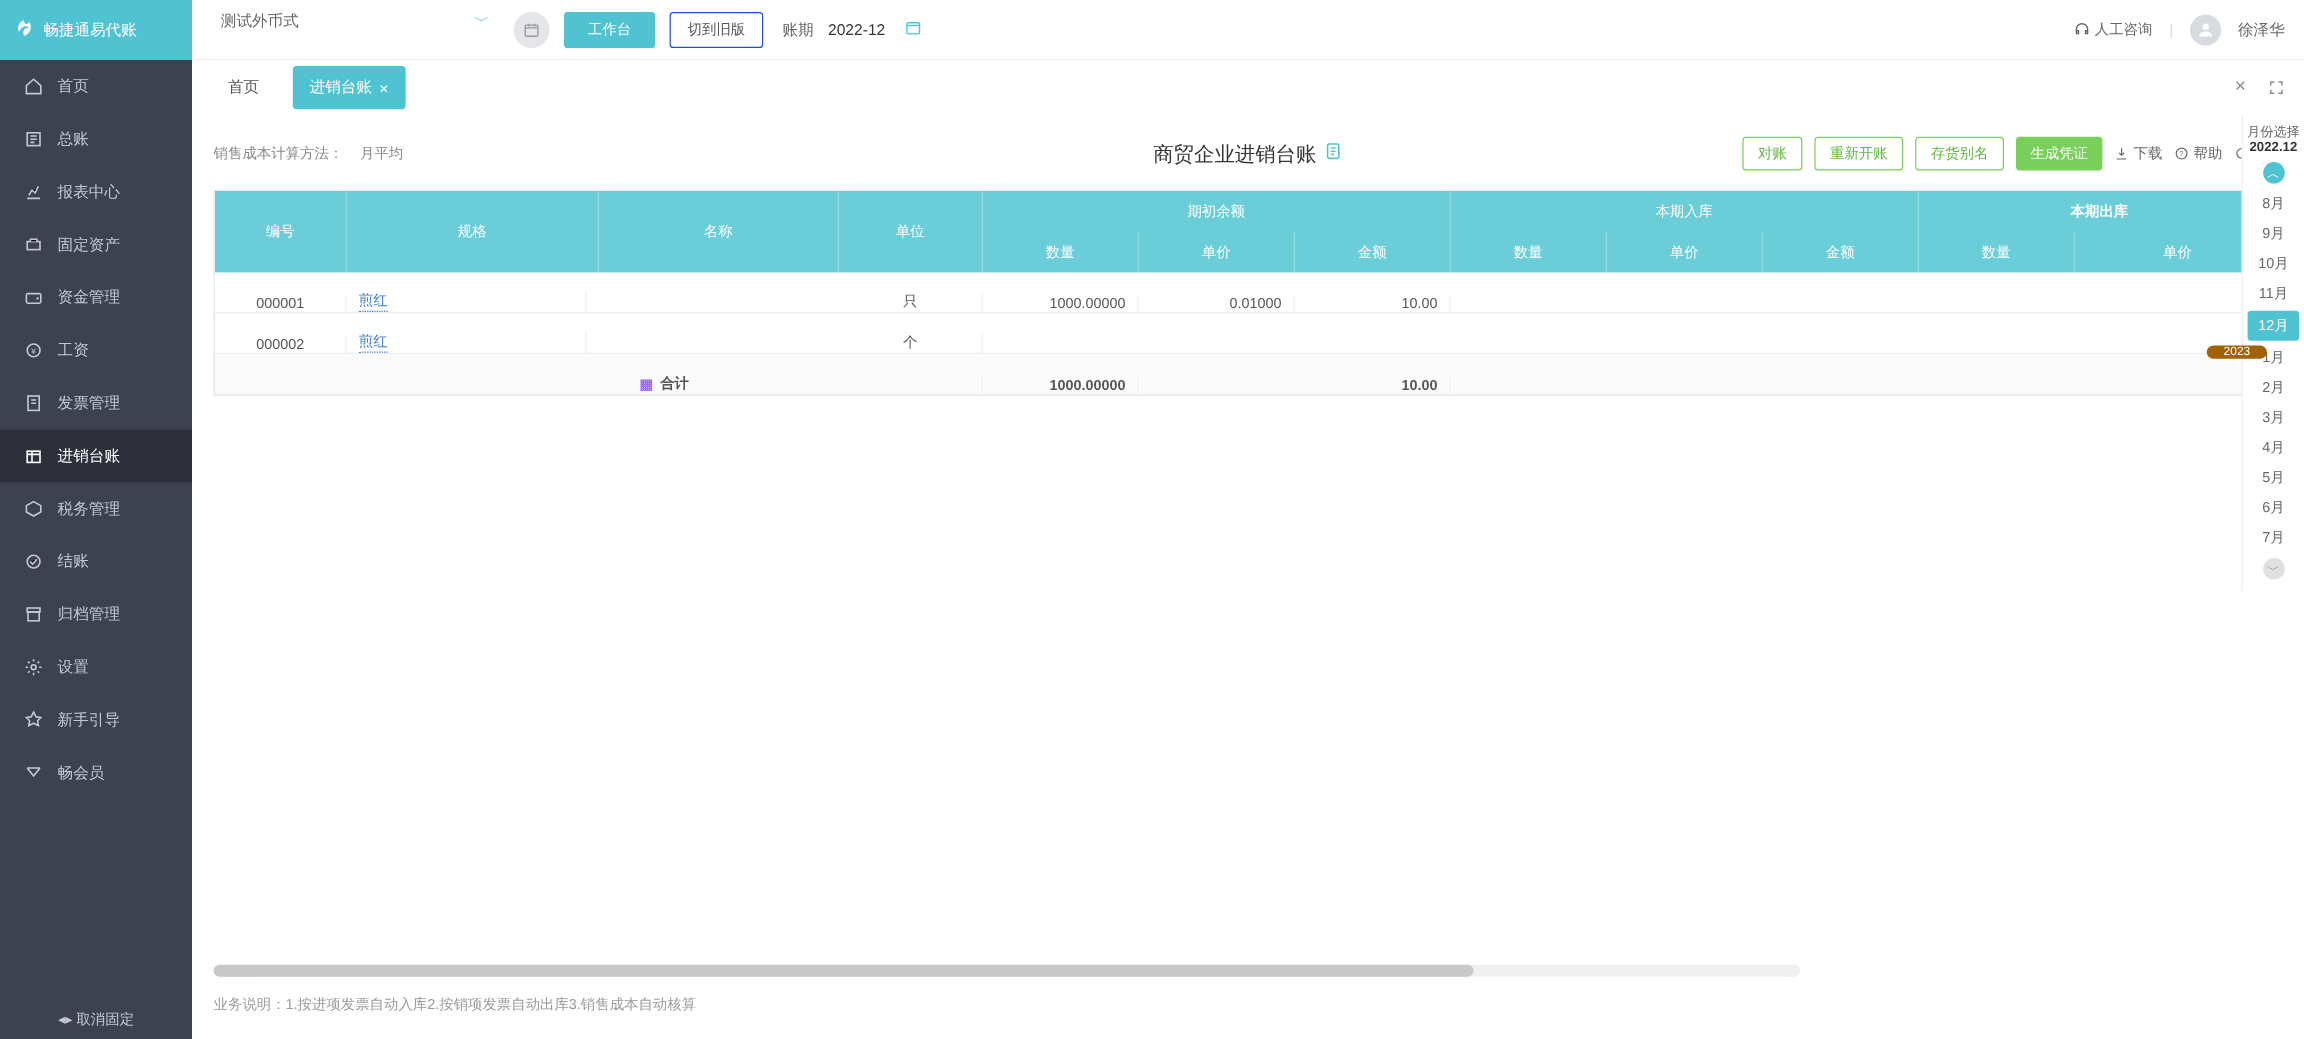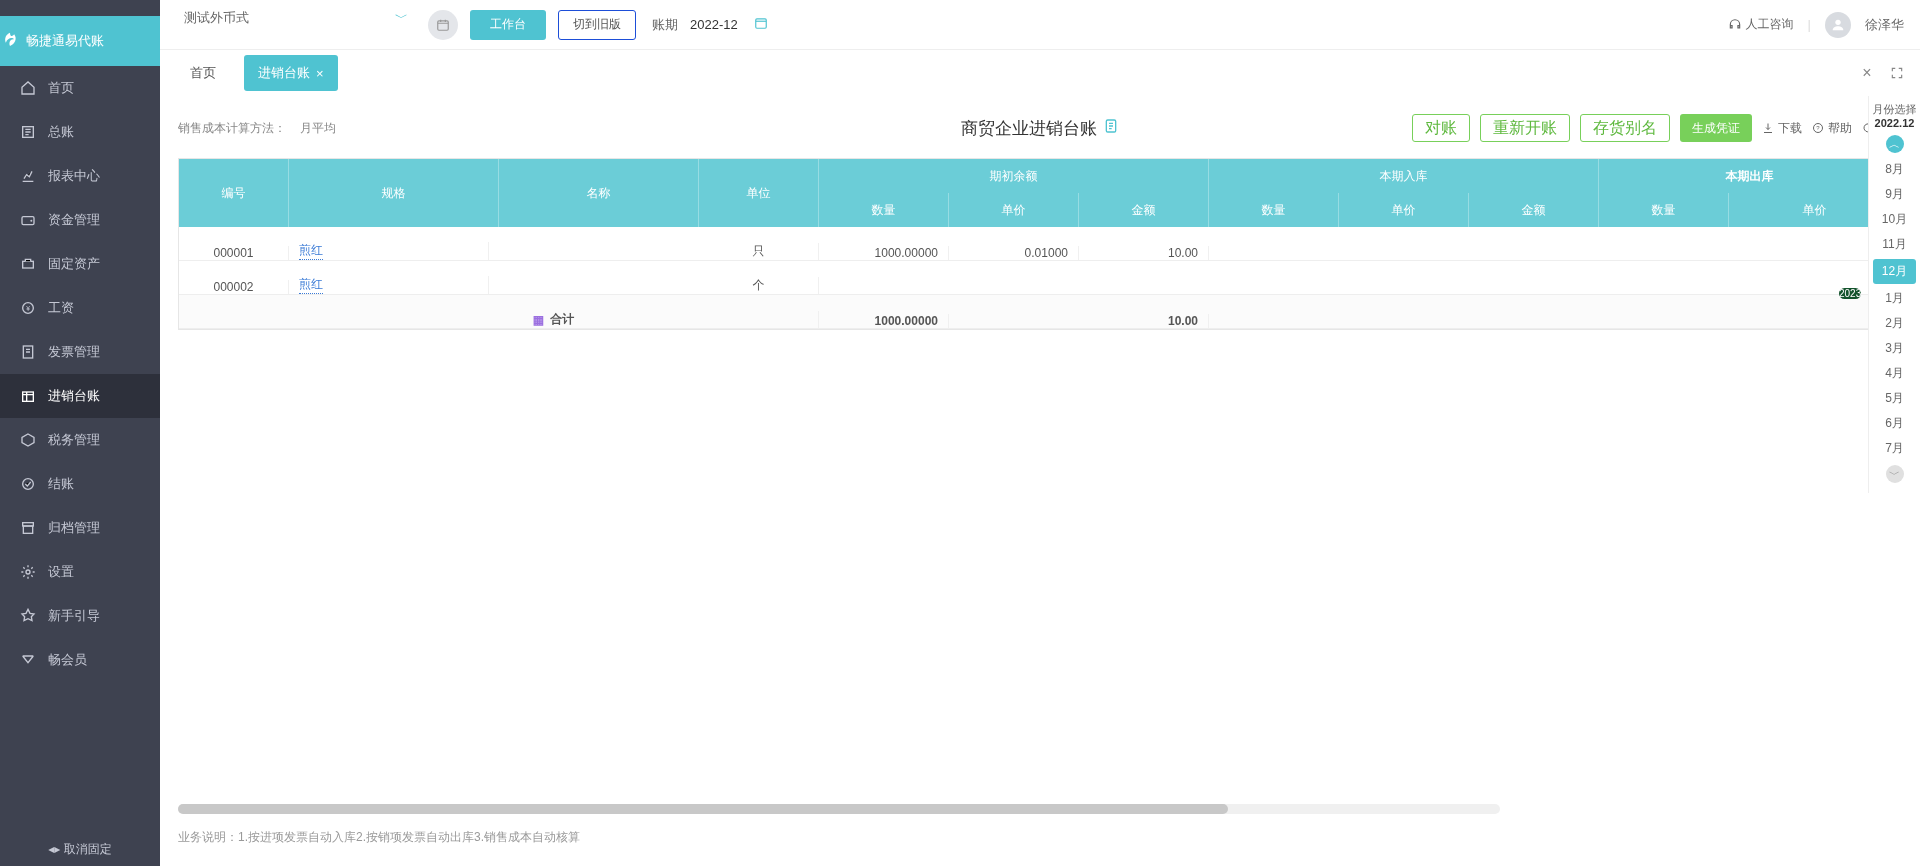--- a/index.html
+++ b/index.html
@@ -1,20 +1,20 @@
 <!DOCTYPE html>
 <html><head>
 <meta charset="utf-8">
 <style>
 * { margin: 0; padding: 0; box-sizing: border-box; font-family: "Microsoft YaHei", "PingFang SC", sans-serif; }
 body { width: 1920px; height: 866px; background: #fff; overflow: hidden; font-size: 12px; color: #333; }
 
 
 .sidebar { position: absolute; left: 0; top: 0; width: 160px; height: 866px; background: #3e4250; color: #c5c8d4; }
-.brand { height: 50px; background: #4fc3d1; display: flex; align-items: center; padding-left: 0; color: #fff; font-size: 13px; font-weight: 500; margin-top: 16px; }
+.brand { height: 50px; background: #4fc3d1; display: flex; align-items: center; padding-left: 10px; color: #fff; font-size: 13px; font-weight: 500; }
 .brand svg { margin-right: 6px; }
 .nav-item { height: 44px; display: flex; align-items: center; padding-left: 20px; cursor: pointer; font-size: 13px; gap: 12px; }
 .nav-item.active { background: #2d303b; color: #fff; }
 .nav-item .nav-icon { width: 16px; height: 16px; display: inline-flex; align-items: center; justify-content: center; }
 .unpin { position: absolute; bottom: 8px; left: 0; right: 0; text-align: center; color: #c5c8d4; font-size: 12px; cursor: pointer; }
 
 
 .topbar { position: absolute; left: 160px; top: 0; right: 0; height: 50px; display: flex; align-items: center; padding: 0 16px; gap: 12px; border-bottom: 1px solid #eee; }
 .org-select { min-width: 240px; height: 32px; display: flex; justify-content: space-between; padding: 0 8px; color: #666; cursor: pointer; font-size: 13px; }
 .org-select .chev { color: #4fc3d1; }
@@ -35,21 +35,21 @@
 .tab-close-all { position: absolute; right: 42px; top: 12px; width: 22px; height: 22px; color: #888; cursor: pointer; display:flex; align-items:center; justify-content:center; font-size:16px; }
 .tab-expand { position: absolute; right: 12px; top: 12px; width: 22px; height: 22px; color: #888; cursor: pointer; display:flex; align-items:center; justify-content:center; }
 
 
 .content { position: absolute; left: 160px; top: 96px; right: 0; bottom: 0; padding: 12px 18px 0 18px; }
 .toolbar { display: flex; align-items: center; height: 40px; }
 .cost-method { color: #888; font-size: 12px; display: flex; gap: 14px; }
 .page-title { position: absolute; left: 50%; transform: translateX(-50%); font-size: 17px; color: #333; display: flex; align-items: center; gap: 6px; }
 .page-title .doc-icon { color: #4fc3d1; }
 .toolbar-right { margin-left: auto; display: flex; align-items: center; gap: 10px; }
-.btn-green-outline { border: 1px solid #78d05a; color: #5fb93f; background: #fff; height: 28px; padding: 0 12px; border-radius: 3px; cursor: pointer; font-size: 16px; }
+.btn-green-outline { border: 1px solid #78d05a; color: #5fb93f; background: #fff; height: 28px; padding: 0 12px; border-radius: 3px; cursor: pointer; font-size: 12px; }
 .btn-green { border: none; color: #fff; background: #78d05a; height: 28px; padding: 0 12px; border-radius: 3px; cursor: pointer; font-size: 12px; }
 .link-action { color: #666; font-size: 12px; cursor: pointer; display: flex; align-items: center; gap: 4px; }
 
 
 .table-wrap { margin-top: 10px; border: 1px solid #e6e6e6; overflow: hidden; }
 .thead { background: #6bcdd7; color: #fff; }
 .thead .row1, .thead .row2 { display: flex; }
 .thead .cell { display: flex; align-items: center; justify-content: center; height: 34px; border-right: 1px solid rgba(255,255,255,0.3); font-size: 12px; }
 .col-id { width: 110px; } .col-name { width: 200px; } .col-spec { width: 210px; } .col-unit { width: 120px; }
 .col-qty { width: 130px; } .col-price { width: 130px; } .col-amt { width: 130px; }
@@ -72,21 +72,21 @@
 .footer-note { position: absolute; left: 178px; bottom: 20px; color: #999; font-size: 12px; display: flex; }
 
 
 .month-panel { position: absolute; right: 0; top: 96px; width: 52px; background: #fff; border-left: 1px solid #eee; padding: 6px 0; text-align: center; }
 .month-panel .hdr { font-size: 11px; color: #666; }
 .month-panel .cur { font-size: 11px; font-weight: 700; color: #333; margin-bottom: 6px; }
 .month-panel .up, .month-panel .down { width: 18px; height: 18px; margin: 4px auto; border-radius: 50%; background: #4fc3d1; color:#fff; display:flex; align-items:center; justify-content:center; cursor:pointer; font-size:11px; }
 .month-panel .down { background:#e0e0e0; color:#999; }
 .month-panel .m { font-size: 12px; color: #666; padding: 4px 6px; cursor:pointer; position: relative; }
 .month-panel .m.sel { background:#4fc3d1; color:#fff; border-radius:3px; margin: 2px 4px; }
-.year-badge { position:absolute; left:-30px; top:2px; background:#14532d; color:#fff; font-size:10px; border-radius:8px; padding:0 0; }
+.year-badge { position:absolute; left:-30px; top:2px; background:#a16207; color:#fff; font-size:10px; border-radius:8px; padding:0 14px; }
 </style>
 </head>
 <body>
 
 <div class="sidebar">
   <div class="brand">
     <svg width="20" height="20" viewBox="0 0 24 24">
         <path fill="#fff" d="M12 2c-5 2-7 7-5 12 2-6 8-7 10-4-4-1-7 3-5 8 6-2 9-9 5-14-2 3-5 3-5-2z"></path>
       </svg>
     <span>畅捷通易代账</span>
@@ -113,34 +113,34 @@
         <span class="nav-icon">
           <svg width="16" height="16" viewBox="0 0 24 24">
             <path stroke="currentColor" stroke-width="2" d="M4 20h16M6 16l4-6 4 3 4-8"></path>
           </svg>
         </span>
         <span>报表中心</span>
       </div>
       <div class="nav-item">
         <span class="nav-icon">
           <svg width="16" height="16" viewBox="0 0 24 24">
+            <rect x="4" y="8" width="16" height="10" fill="none" stroke="currentColor" stroke-width="2"></rect>
+            <path stroke="currentColor" stroke-width="2" d="M8 8V5h8v3"></path>
+          </svg>
+        </span>
+        <span>固定资产</span>
+      </div>
+      <div class="nav-item">
+        <span class="nav-icon">
+          <svg width="16" height="16" viewBox="0 0 24 24">
             <rect x="3" y="7" width="18" height="12" rx="2" fill="none" stroke="currentColor" stroke-width="2"></rect>
             <circle cx="17" cy="13" r="1.5" fill="currentColor"></circle>
           </svg>
         </span>
         <span>资金管理</span>
-      </div>
-      <div class="nav-item">
-        <span class="nav-icon">
-          <svg width="16" height="16" viewBox="0 0 24 24">
-            <rect x="4" y="8" width="16" height="10" fill="none" stroke="currentColor" stroke-width="2"></rect>
-            <path stroke="currentColor" stroke-width="2" d="M8 8V5h8v3"></path>
-          </svg>
-        </span>
-        <span>固定资产</span>
       </div>
       <div class="nav-item">
         <span class="nav-icon">
           <svg width="16" height="16" viewBox="0 0 24 24">
             <circle cx="12" cy="12" r="8" fill="none" stroke="currentColor" stroke-width="2"></circle>
             <text x="12" y="16" text-anchor="middle" font-size="10" fill="currentColor">¥</text>
           </svg>
         </span>
         <span>工资</span>
       </div>

